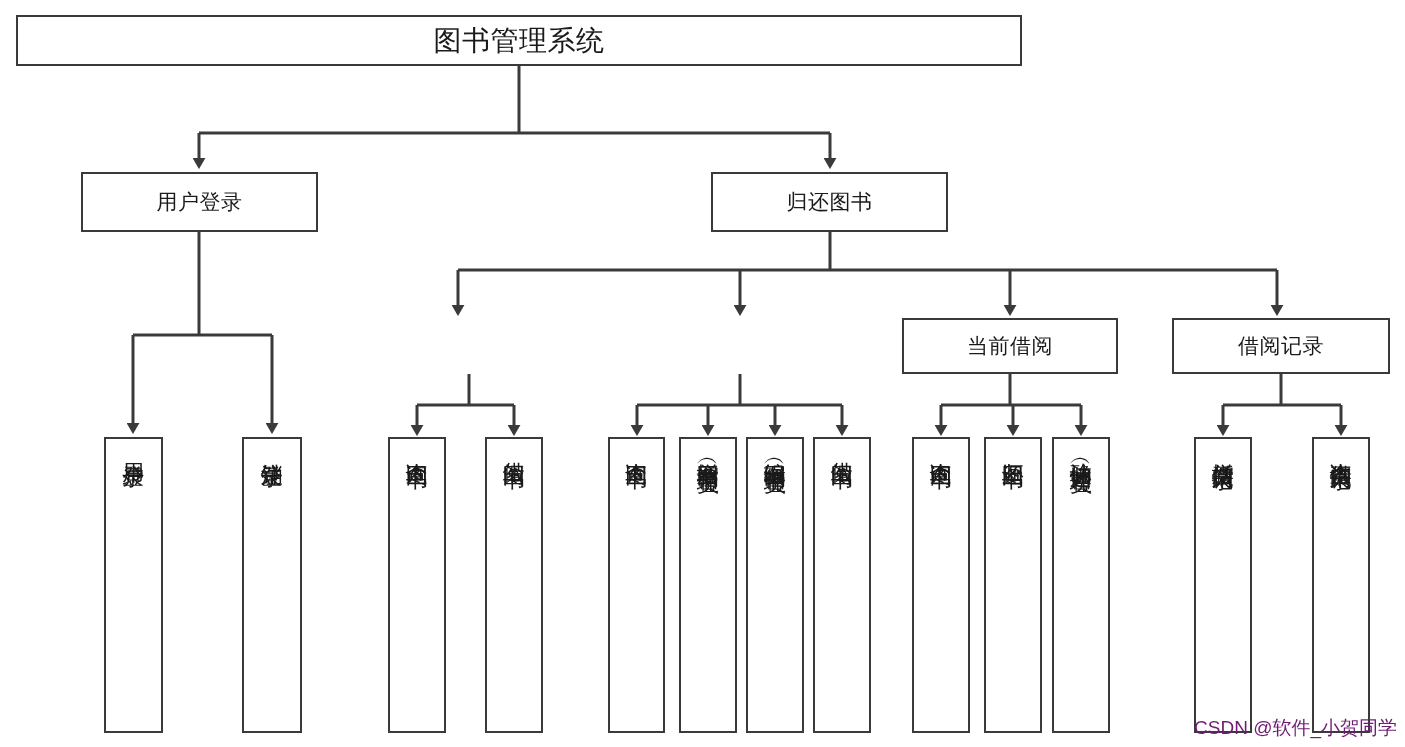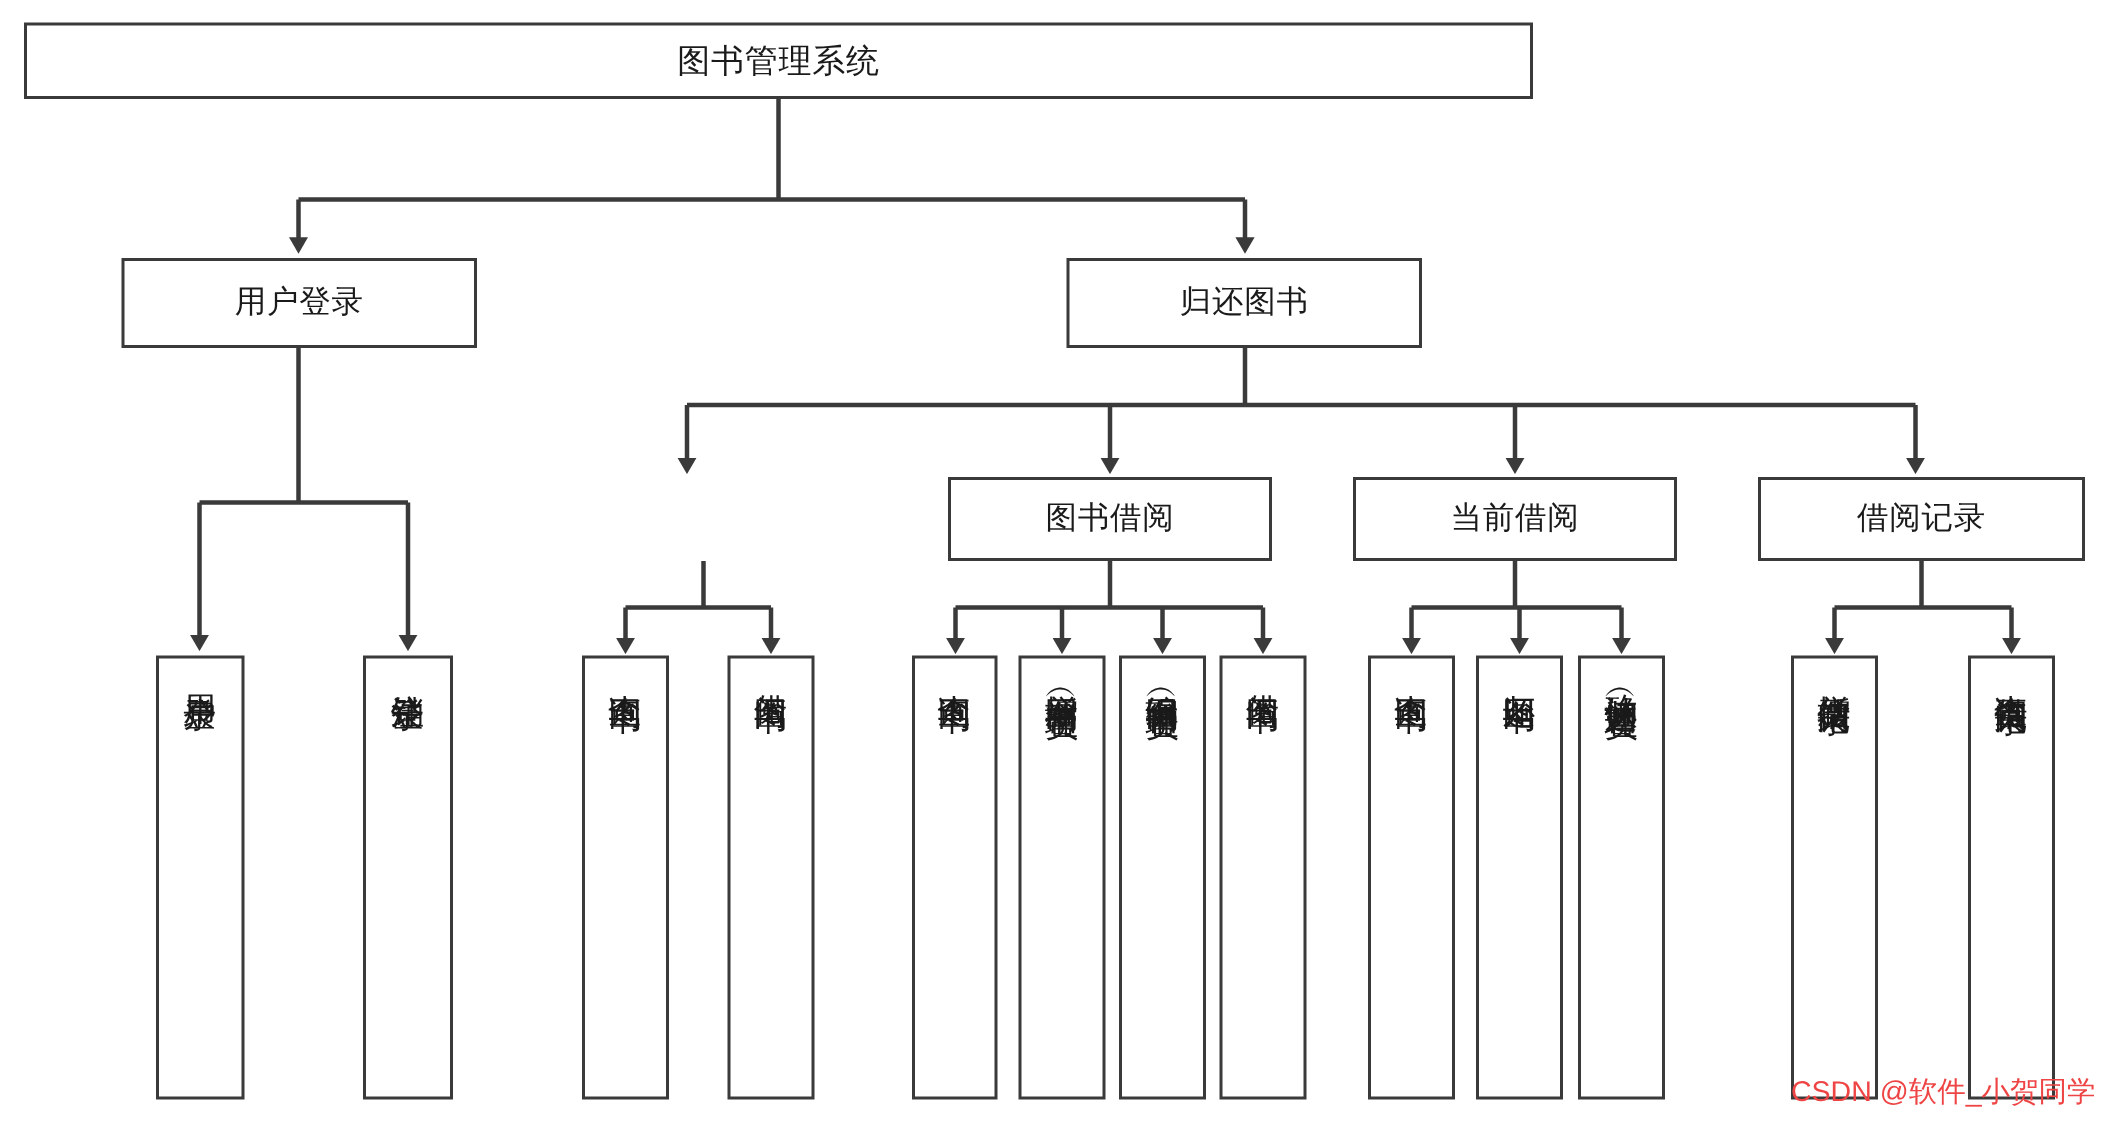--- a/index.html
+++ b/index.html
@@ -42,42 +42,42 @@
     text-align: center;
     line-height: 1.18;
     letter-spacing: 0.5px;
   }
   
   .h-node .node-label {
     font-size: 21px;
     white-space: nowrap;
   }
   .root .node-label {
-    font-size: 22px;
+    font-size: 28px;
   }
   
   .v-node {
     padding: 6px 0;
     align-items: flex-start;
     justify-content: center;
   }
   .v-node .node-label {
     writing-mode: vertical-rl;
     text-orientation: upright;
     font-size: 22px;
     line-height: 1.06;
     letter-spacing: 1.5px;
     max-height: 100%;
   }
   .watermark {
     position: absolute;
     right: 8px;
     bottom: 6px;
     font-size: 19px;
-    color: #ef4444;
+    color: #701a75;
     white-space: nowrap;
     z-index: 5;
     font-family: "Liberation Sans", "DejaVu Sans", sans-serif;
   }
 </style>
 </head>
 <body>
 
 <div id="canvas">
 
@@ -137,23 +137,20 @@
 
   <div class="node h-node" style="left:81px; top:172px; width:237px; height:60px;">
     <span class="node-label">用户登录</span>
   </div>
 
   <div class="node h-node" style="left:711px; top:172px; width:237px; height:60px;">
     <span class="node-label">归还图书</span>
   </div>
 
 
-  <div class="node h-node" style="left:632px; top:318px; width:216px; height:56px;">
-    <span class="node-label">图书借阅</span>
-  </div>
 
   <div class="node h-node" style="left:1172px; top:318px; width:218px; height:56px;">
     <span class="node-label">借阅记录</span>
   </div>
 
   <div class="node h-node" style="left:902px; top:318px; width:216px; height:56px;">
     <span class="node-label">当前借阅</span>
   </div>
 
   <div class="node v-node" style="left:104px; top:437px; width:59px; height:296px;">

